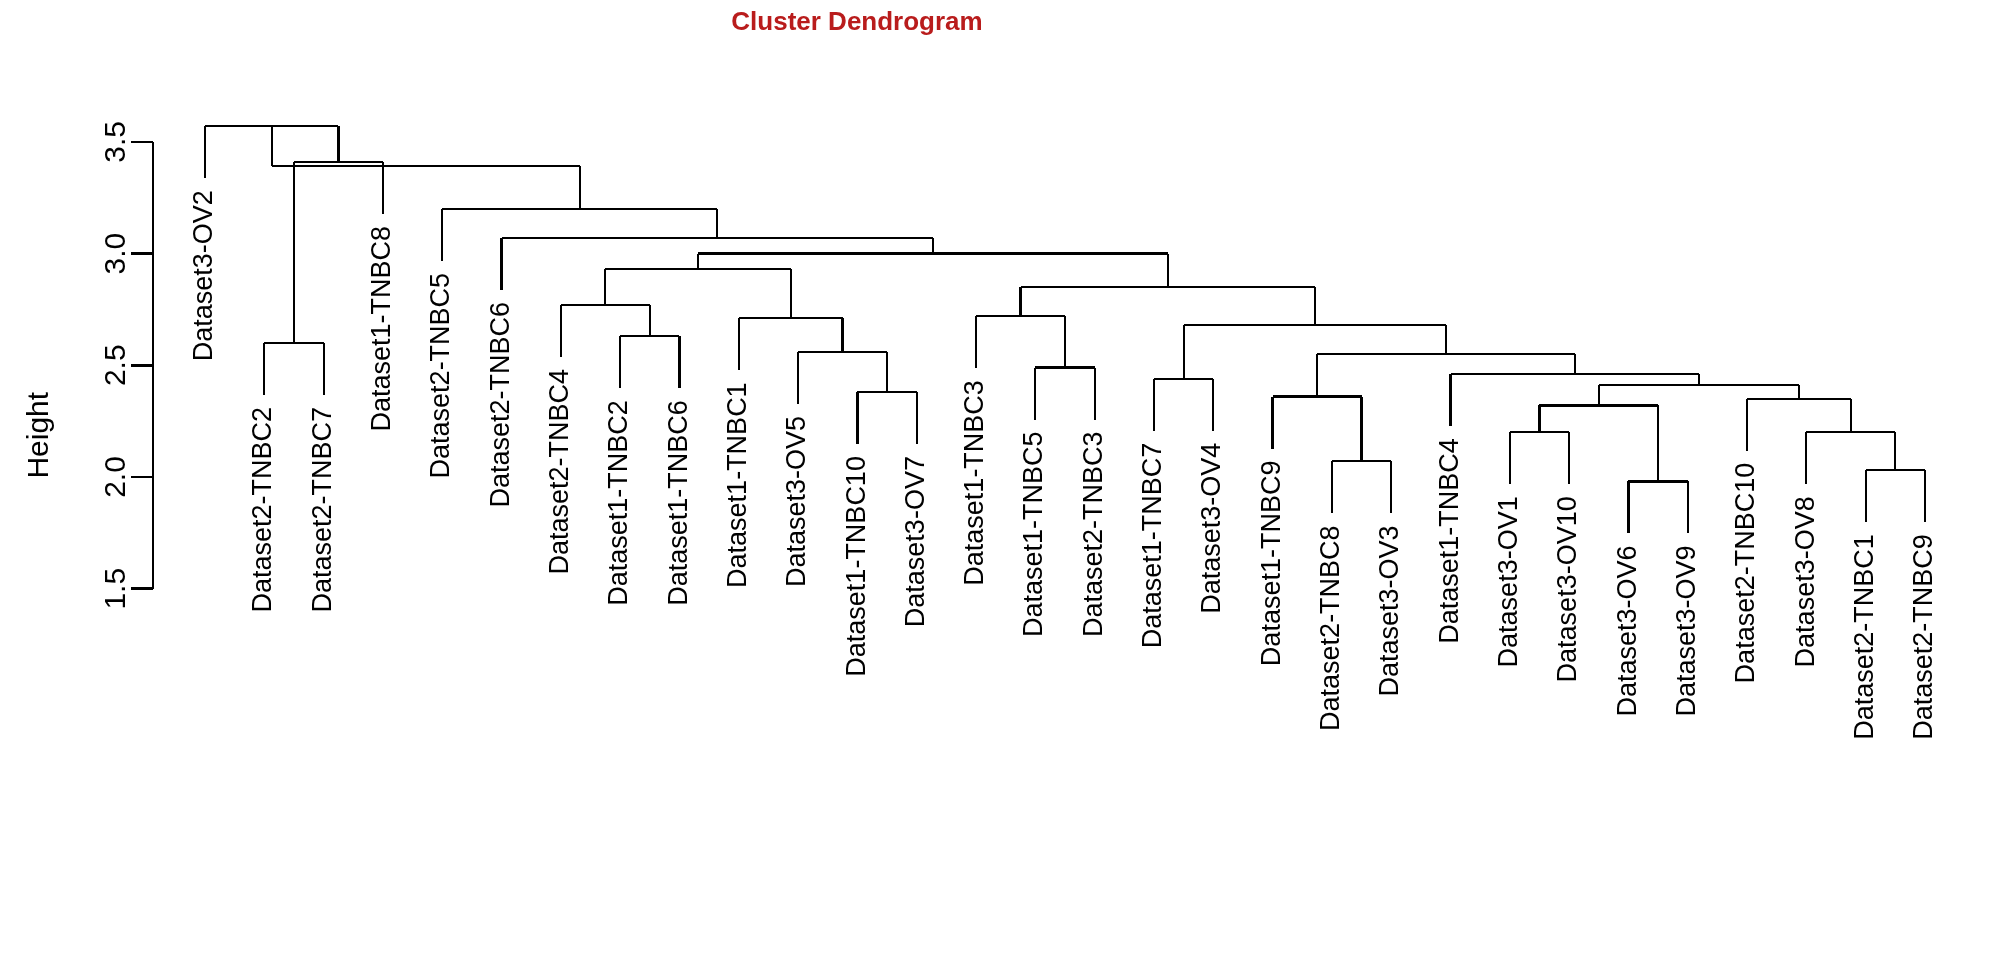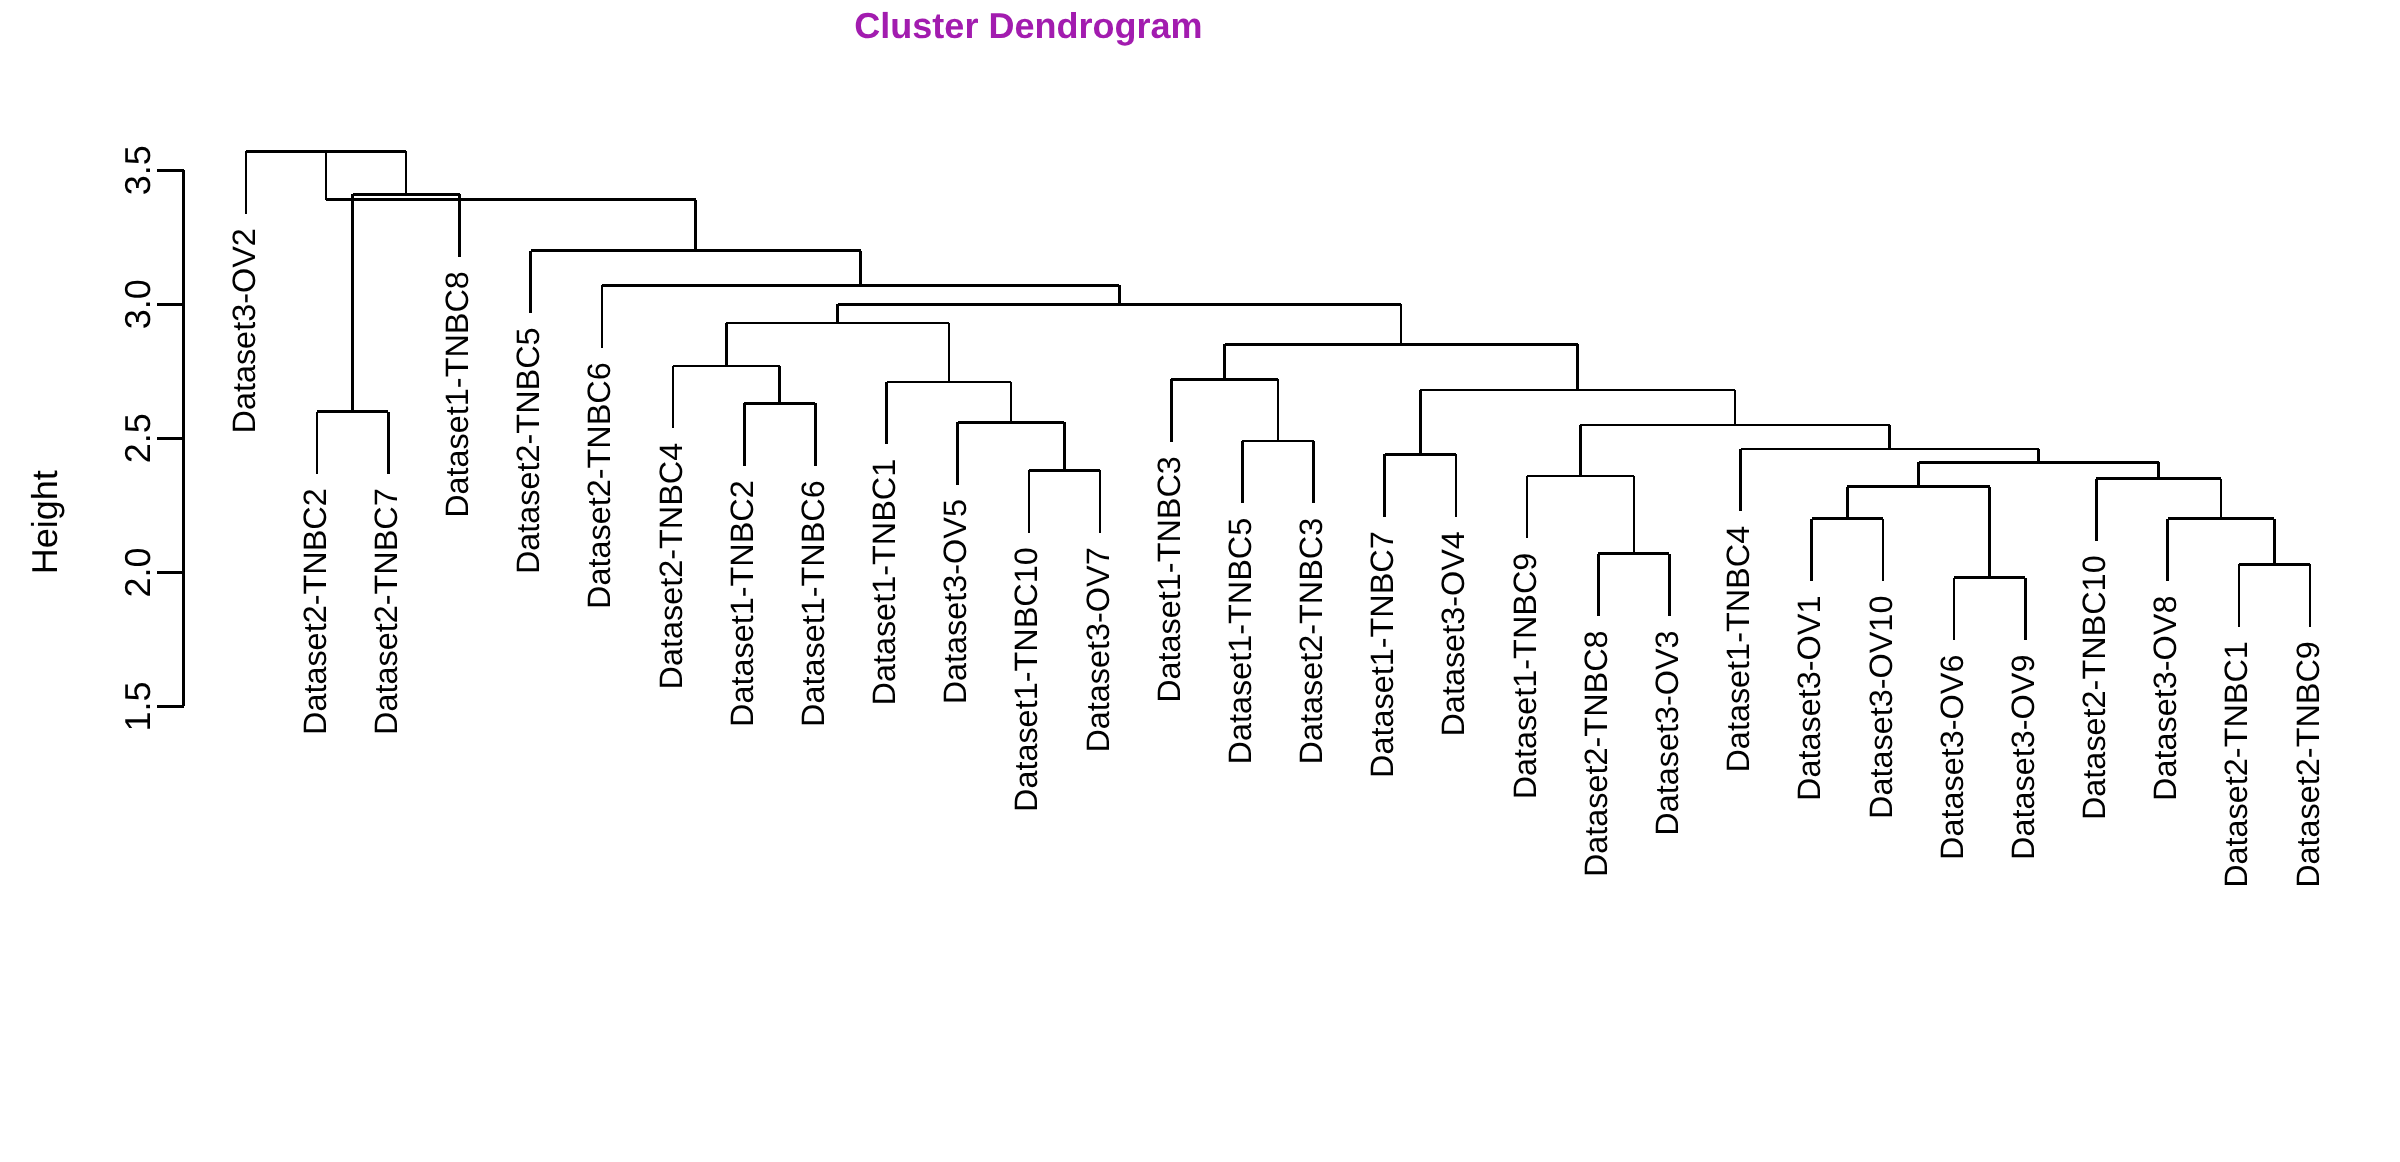--- a/index.html
+++ b/index.html
@@ -19,25 +19,25 @@
     position: relative;
     width: 2000px;
     height: 968px;
   }
   #chart-title {
     position: absolute;
     top: 6px;
     left: 0;
     width: 2000px;
     text-align: center;
-    font-size: 30px;
+    font-size: 26px;
     font-weight: bold;
     font-family: "Liberation Sans", sans-serif;
     letter-spacing: 0px;
-    color: #a21caf;
+    color: #b91c1c;
   }
   
   #chart-title .title-inner {
     display: inline-block;
     transform: translateX(-143px);
   }
   #dendro-svg {
     position: absolute;
     top: 0;
     left: 0;

